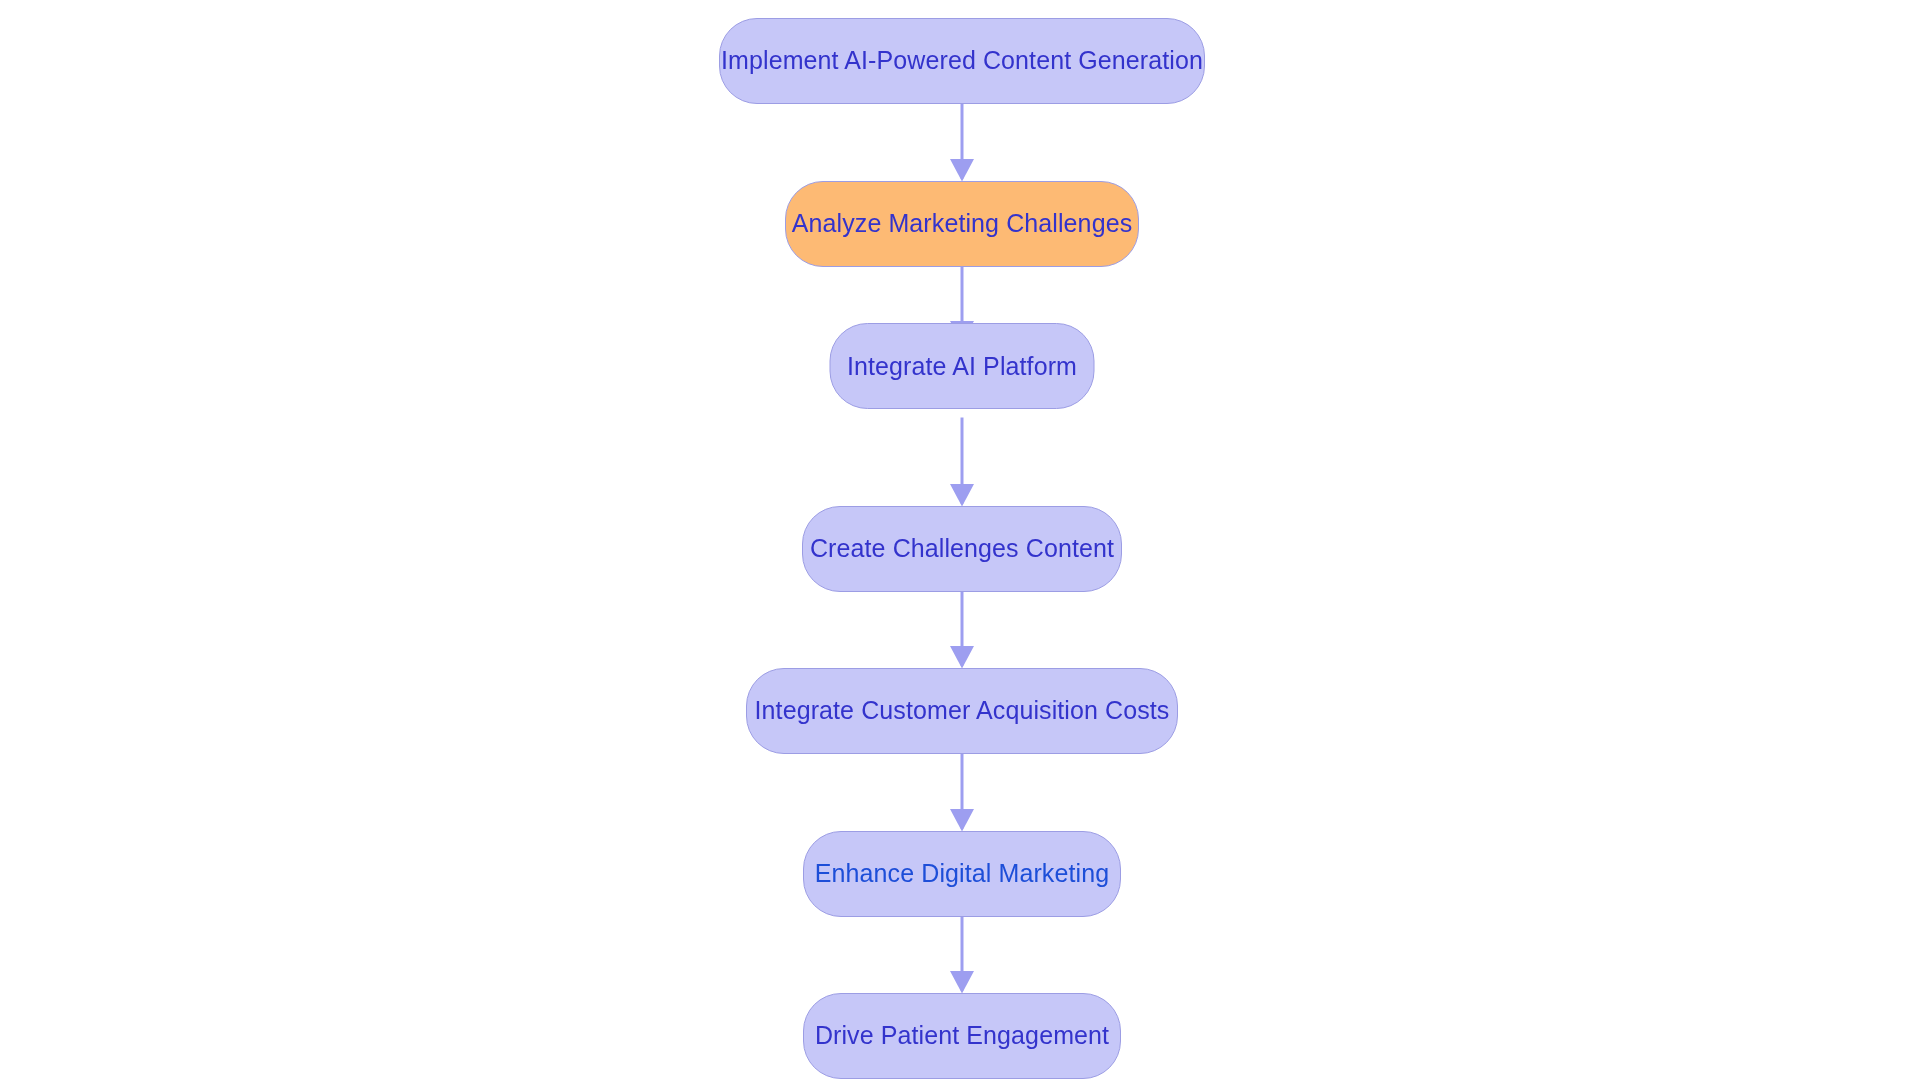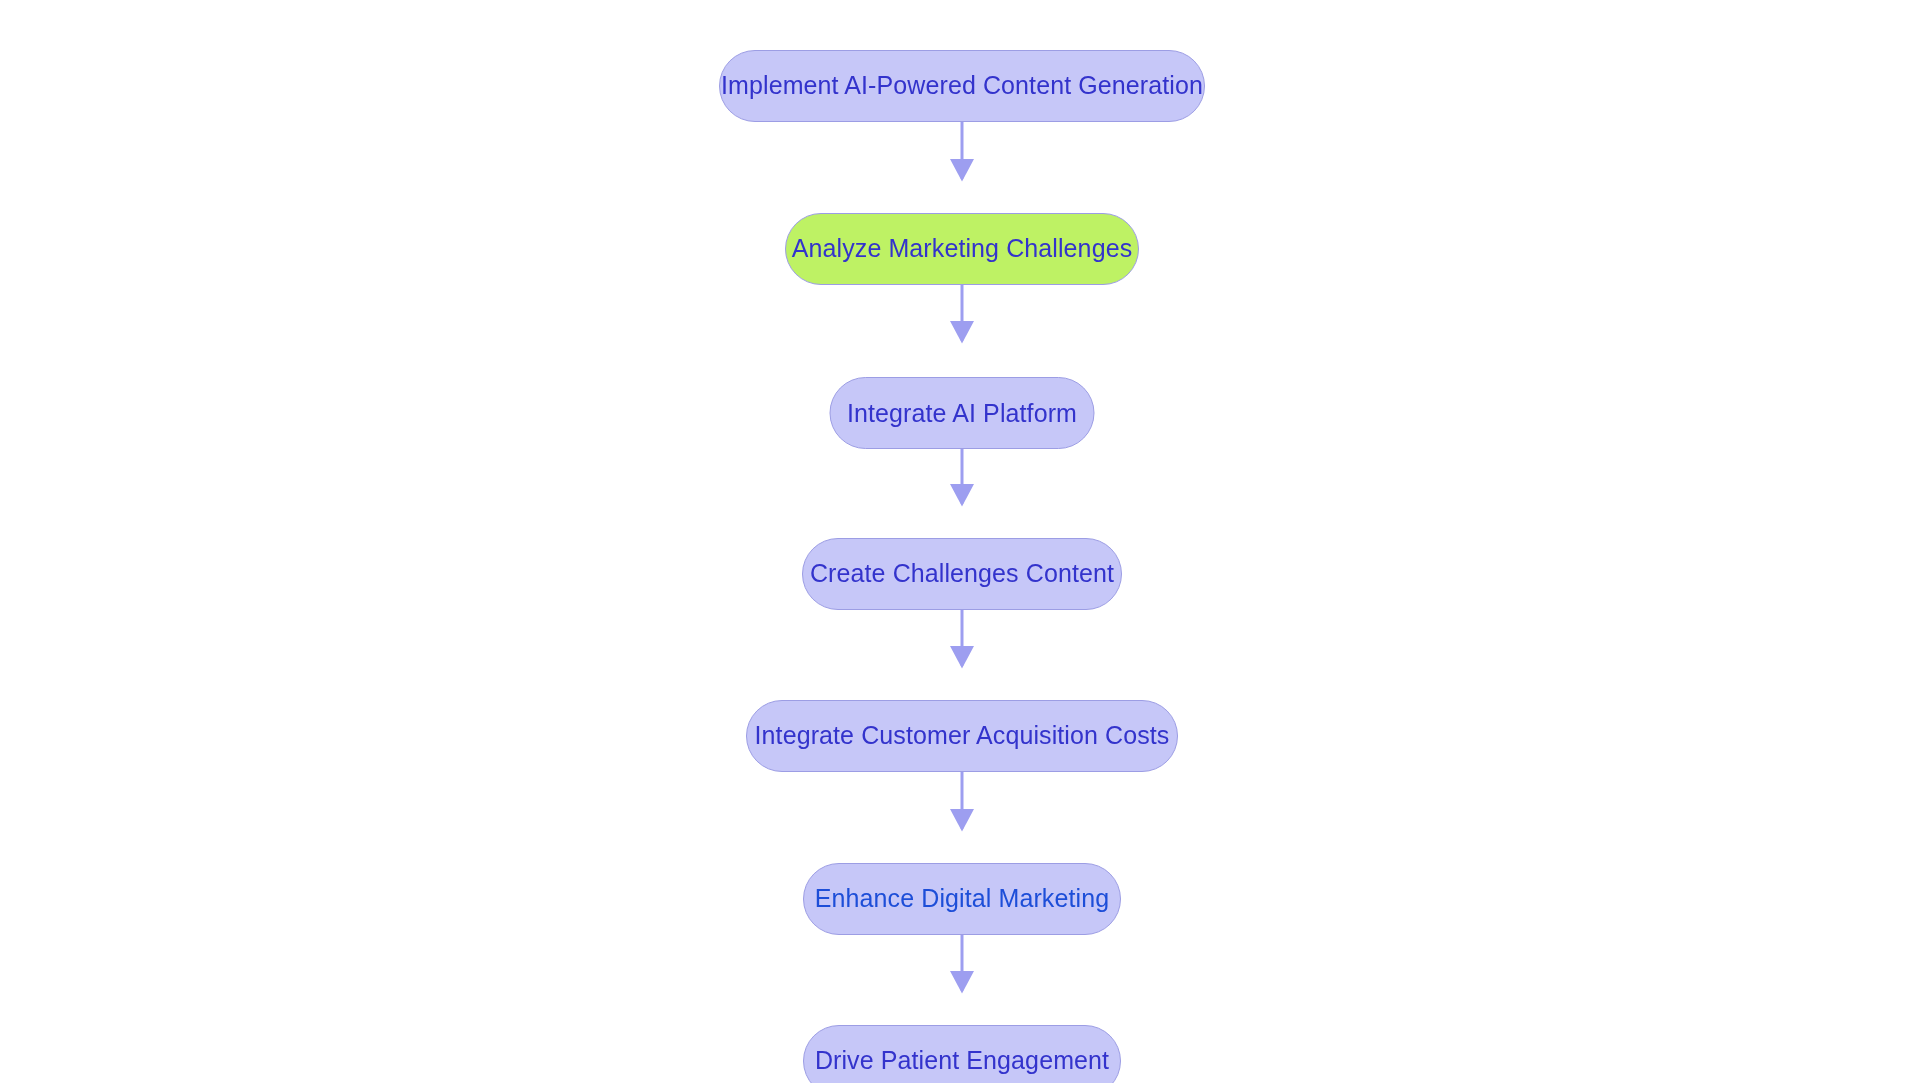--- a/index.html
+++ b/index.html
@@ -27,26 +27,25 @@
     width: 1920px;
     height: 1083px;
     pointer-events: none;
   }
   .node {
     position: absolute;
     box-sizing: border-box;
     display: flex;
     align-items: center;
     justify-content: center;
-    height: 72px;
+    height: 86px;
     border-radius: 38px;
     background: #c6c7f8;
     border: 1.4px solid #9c9de4;
     transform: translateX(-50%);
-    margin-top: 32px;
   }
   .node-label {
     color: #3333cc;
     font-size: 25px;
     font-weight: 400;
     letter-spacing: 0.1px;
     white-space: nowrap;
     line-height: 1;
     font-family: "Liberation Sans", "DejaVu Sans", sans-serif;
   }
@@ -79,24 +78,24 @@
       </g>
       <g>
         <line x1="962" y1="905.5" x2="962" y2="990.5" stroke="#9d9ef0" stroke-width="3" marker-end="url(#arrowhead)"></line>
       </g>
     </svg>
 
   <div id="node-layer">
       <div class="node" style="left: 962px; top: 17.5px; width: 486px; background: rgb(198, 199, 248); border-color: rgb(156, 157, 228);">
         <span class="node-label" style="color: rgb(51, 51, 204);">Implement AI-Powered Content Generation</span>
       </div>
-      <div class="node" style="left: 962px; top: 180.5px; width: 354px; background: #bef264; border-color: rgb(156, 157, 228);">
+      <div class="node" style="left: 962px; top: 180.5px; width: 354px; background: #fdba74; border-color: rgb(156, 157, 228);">
         <span class="node-label" style="color: rgb(51, 51, 204);">Analyze Marketing Challenges</span>
       </div>
-      <div class="node" style="left: 962px; top: 345px; width: 265px; background: rgb(198, 199, 248); border-color: rgb(156, 157, 228);">
+      <div class="node" style="left: 962px; top: 323px; width: 265px; background: rgb(198, 199, 248); border-color: rgb(156, 157, 228);">
         <span class="node-label" style="color: rgb(51, 51, 204);">Integrate AI Platform</span>
       </div>
       <div class="node" style="left: 962px; top: 505.5px; width: 320px; background: rgb(198, 199, 248); border-color: rgb(156, 157, 228);">
         <span class="node-label" style="color: rgb(51, 51, 204);">Create Challenges Content</span>
       </div>
       <div class="node" style="left: 962px; top: 667.5px; width: 432px; background: rgb(198, 199, 248); border-color: rgb(156, 157, 228);">
         <span class="node-label" style="color: rgb(51, 51, 204);">Integrate Customer Acquisition Costs</span>
       </div>
       <div class="node" style="left: 962px; top: 830.5px; width: 318px; background: rgb(198, 199, 248); border-color: rgb(156, 157, 228);">
         <span class="node-label" style="color: #1d4ed8;">Enhance Digital Marketing</span>

